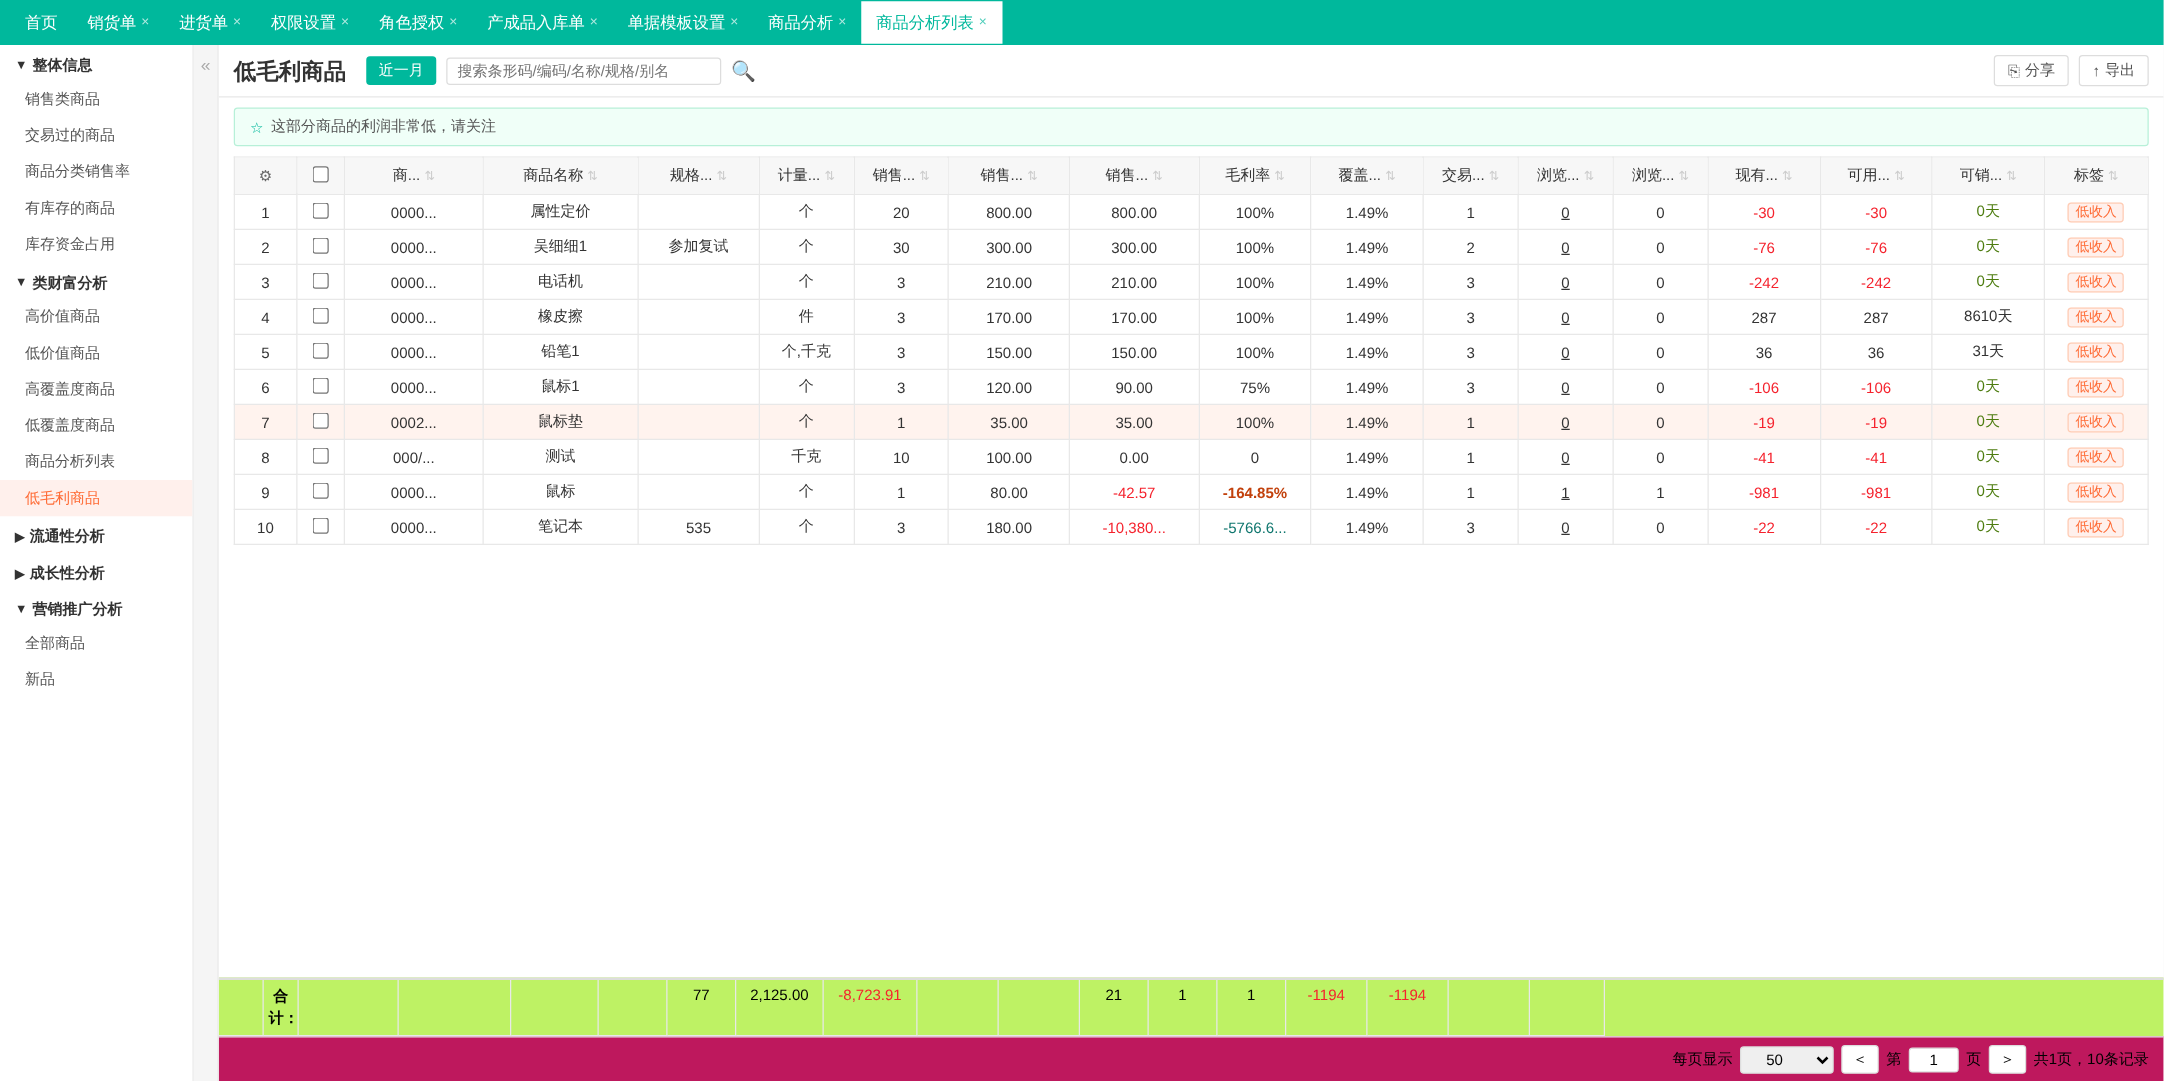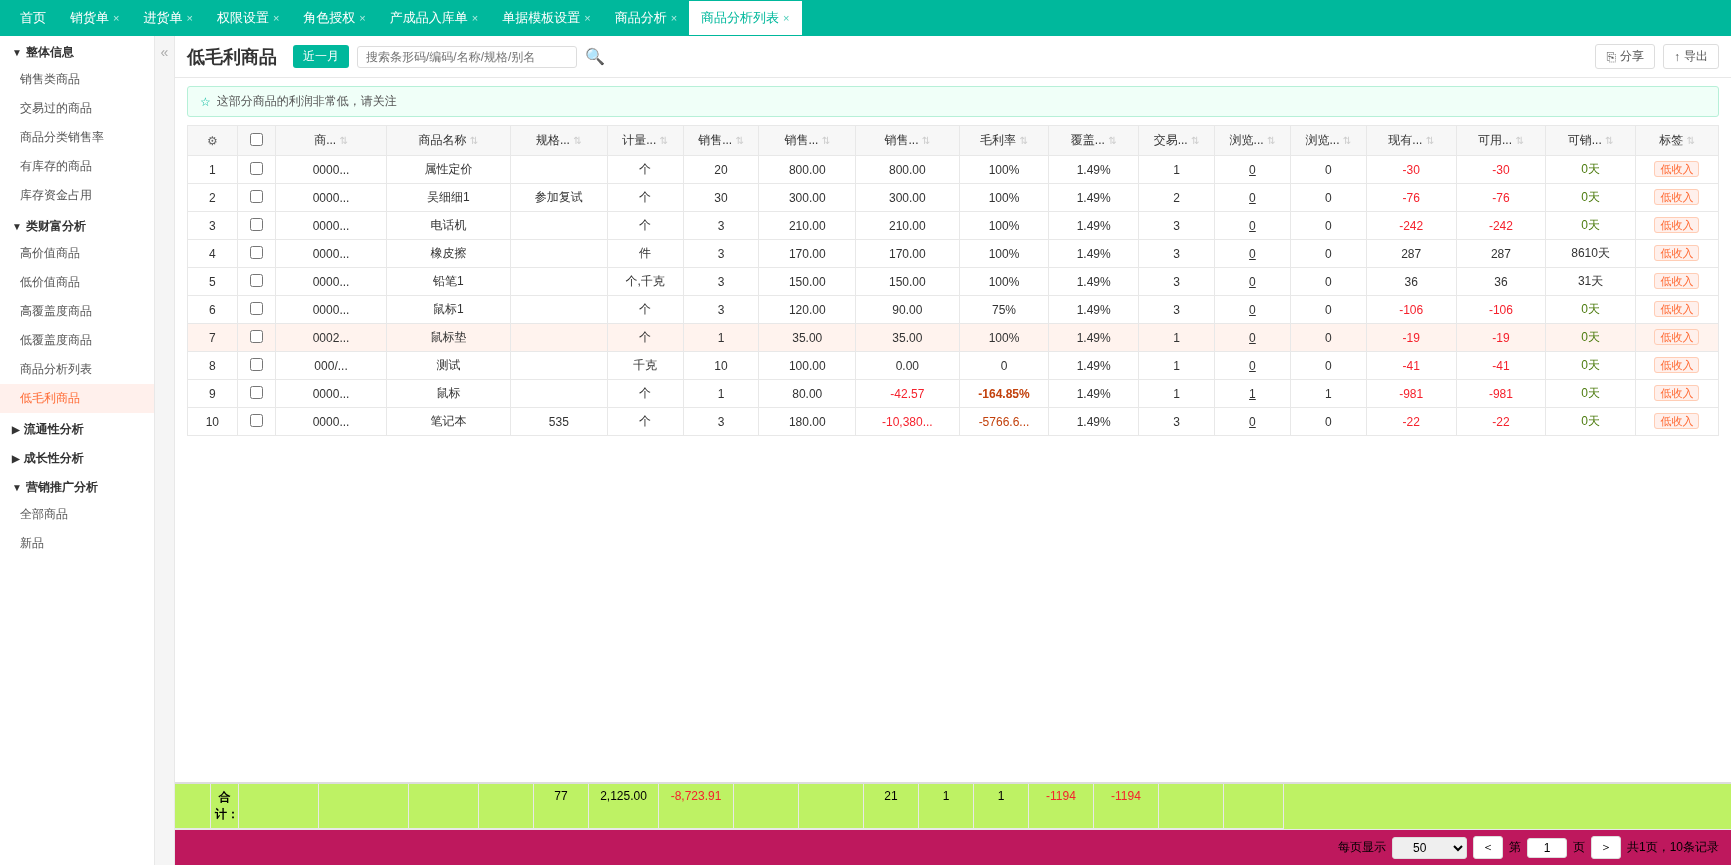--- a/index.html
+++ b/index.html
@@ -527,21 +527,21 @@
             <tr>
               <td>10</td>
               <td><input type="checkbox" style=""></td>
               <td>0000...</td>
               <td>笔记本</td>
               <td>535</td>
               <td>个</td>
               <td>3</td>
               <td>180.00</td>
               <td style="color: rgb(245, 34, 45);">-10,380...</td>
-              <td style="color: #c2410c; margin-left: 36px;">-5766.6...</td>
+              <td style="color: #0f766e; margin-left: 36px;">-5766.6...</td>
               <td>1.49%</td>
               <td>3</td>
               <td><span class="underline">0</span></td>
               <td>0</td>
               <td style="color: rgb(245, 34, 45);">-22</td>
               <td style="color: rgb(245, 34, 45);">-22</td>
               <td><span class="text-orange">0天</span></td>
               <td><span class="tag-low-income">低收入</span></td>
             </tr>
           </tbody>

